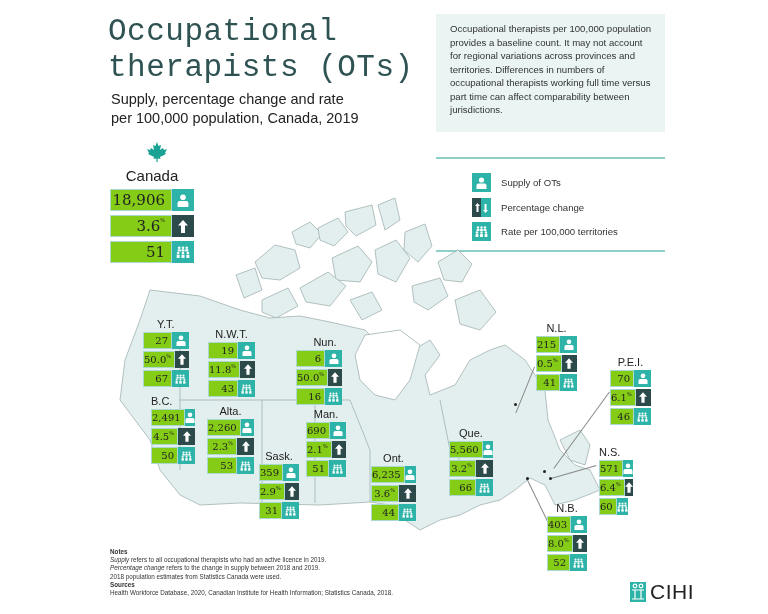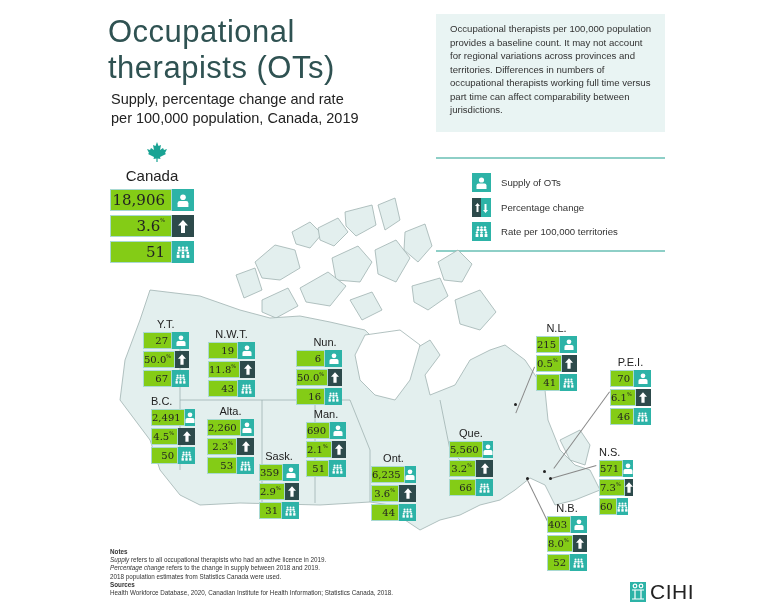--- a/index.html
+++ b/index.html
@@ -1,17 +1,17 @@
 <!DOCTYPE html>
 <html><head>
 <meta charset="utf-8">
 <style>
   *{box-sizing:border-box;margin:0;padding:0}
   body{width:768px;height:614px;background:#fff;position:relative;overflow:hidden;font-family:"Liberation Sans",sans-serif;color:#222}
-  .title{position:absolute;left:108px;top:14px;font-family:Liberation Sans, sans-serif;font-size:31px;line-height:36px;color:#2f5252;letter-spacing:0.5px}
+  .title{position:absolute;left:108px;top:14px;font-family:Liberation Mono, monospace;font-size:31px;line-height:36px;color:#2f5252;letter-spacing:0.5px}
   .subtitle{position:absolute;left:111px;top:90px;font-size:14.5px;line-height:19px;color:#222}
   .notebox{position:absolute;left:436px;top:14px;width:229px;height:118px;background:#e9f4f3;padding:8px 12px 0 14px;font-size:9.6px;line-height:13.5px;color:#333}
   .legend{position:absolute;left:436px;top:157px;width:229px;height:95px;border-top:2px solid #8ecfc7;border-bottom:2px solid #8ecfc7}
   .legend .row{position:absolute;left:36px;display:flex;align-items:center;font-size:9.6px;color:#333}
   .legend .row .ic{width:19px;height:19px;margin-right:10px}
   .ic{display:inline-flex;align-items:center;justify-content:center;background:#2db3a7;color:#fff}
   .ic.dark{background:#2d4a4b}
   .ic svg{display:block}
   .map{position:absolute;left:0;top:0;width:768px;height:614px}
   .prov{position:absolute}
@@ -652,21 +652,21 @@
   <div class="stat">
       <div class="val">571</div>
       <span class="ic">
         <svg width="10" height="11" viewBox="0 0 11 12">
           <circle cx="5.5" cy="3" r="2.6" fill="#fff"></circle>
           <path d="M0.5 12 V8.5 Q0.5 6.5 2.5 6.5 H8.5 Q10.5 6.5 10.5 8.5 V12Z" fill="#fff"></path>
         </svg>
       </span>
     </div>
   <div class="stat">
-      <div class="val"><span>7.3</span><sup>%</sup></div>
+      <div class="val"><span>6.4</span><sup>%</sup></div>
       <span class="ic dark">
         <svg width="8" height="11" viewBox="0 0 10 13">
           <path d="M5 0 L10 5.5 H7 V13 H3 V5.5 H0Z" fill="#fff"></path>
         </svg>
       </span>
     </div>
   <div class="stat">
       <div class="val">60</div>
       <span class="ic">
         <svg width="11" height="10" viewBox="0 0 13 11">

